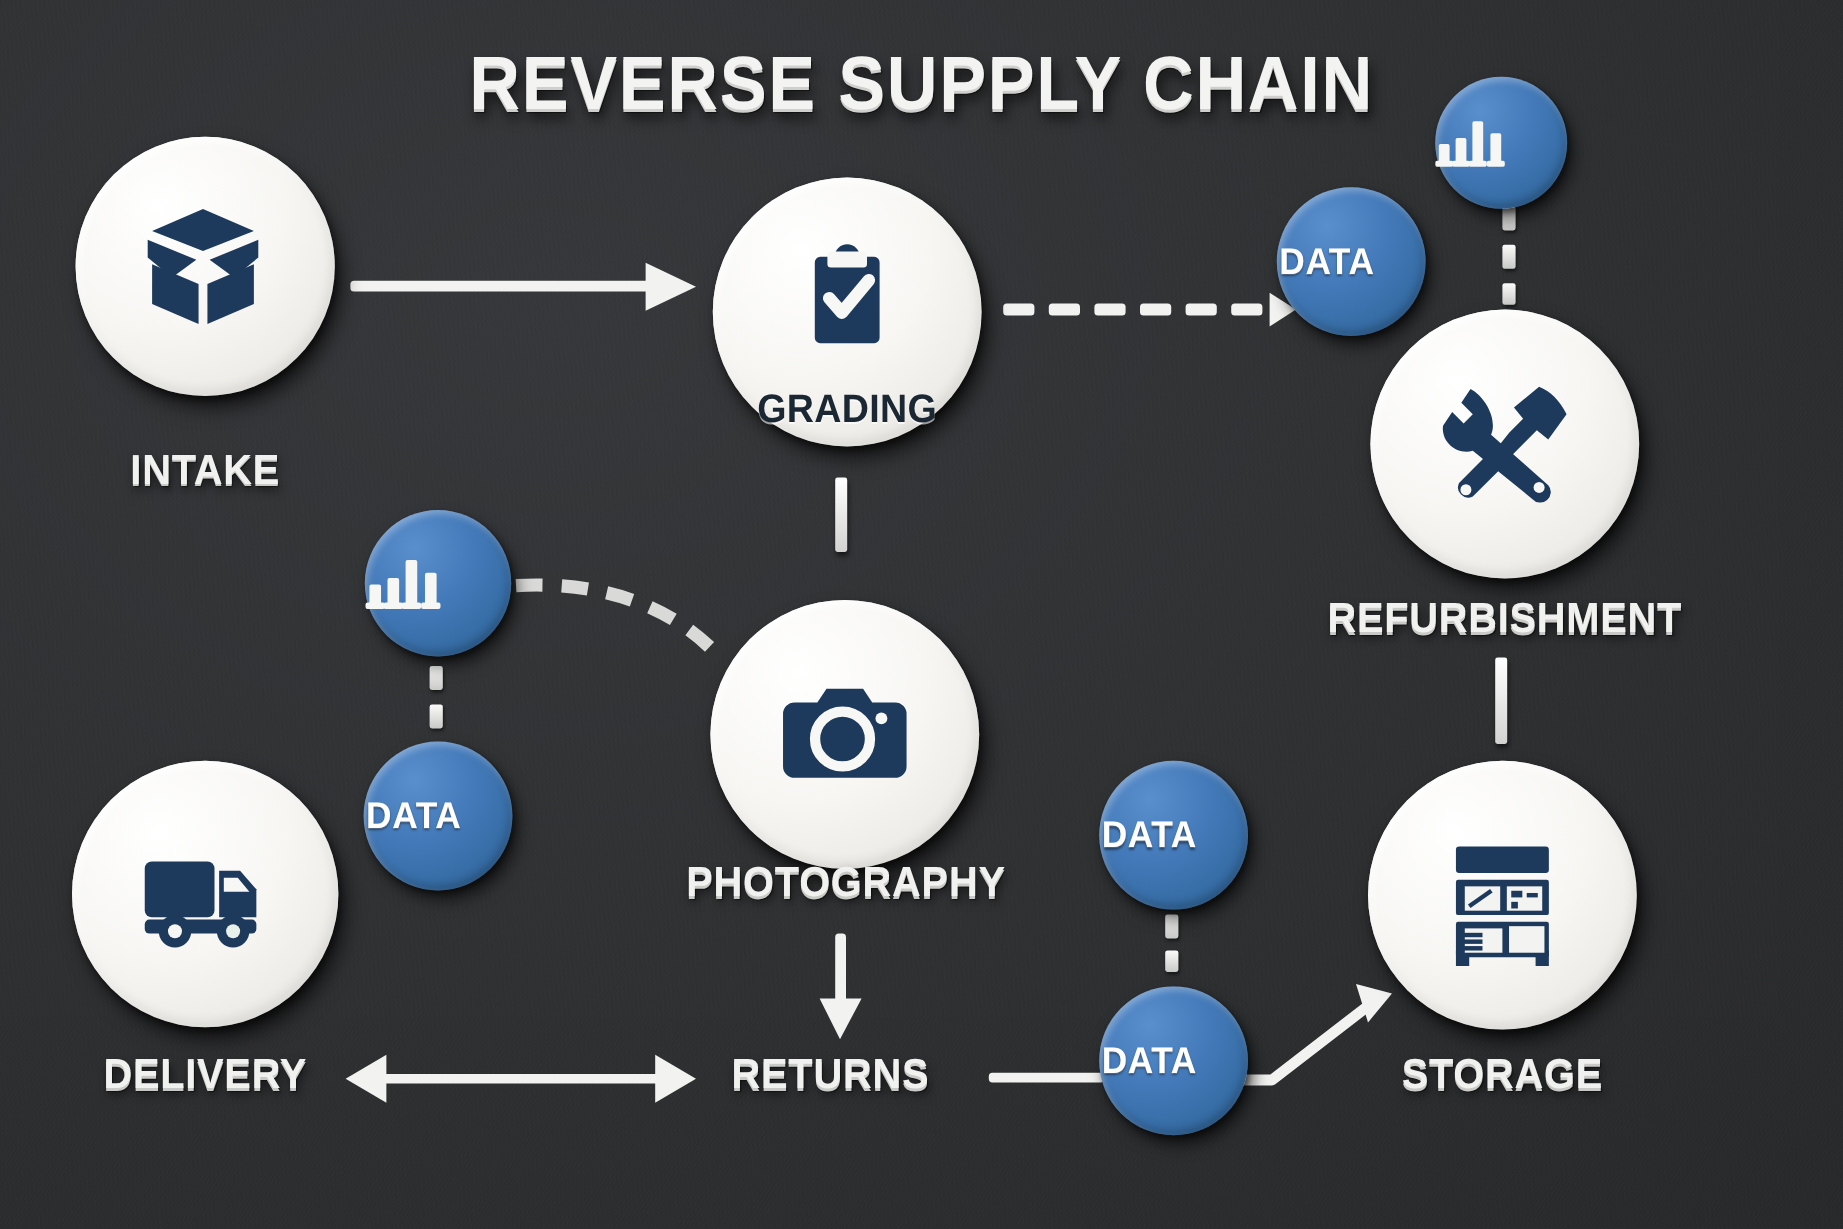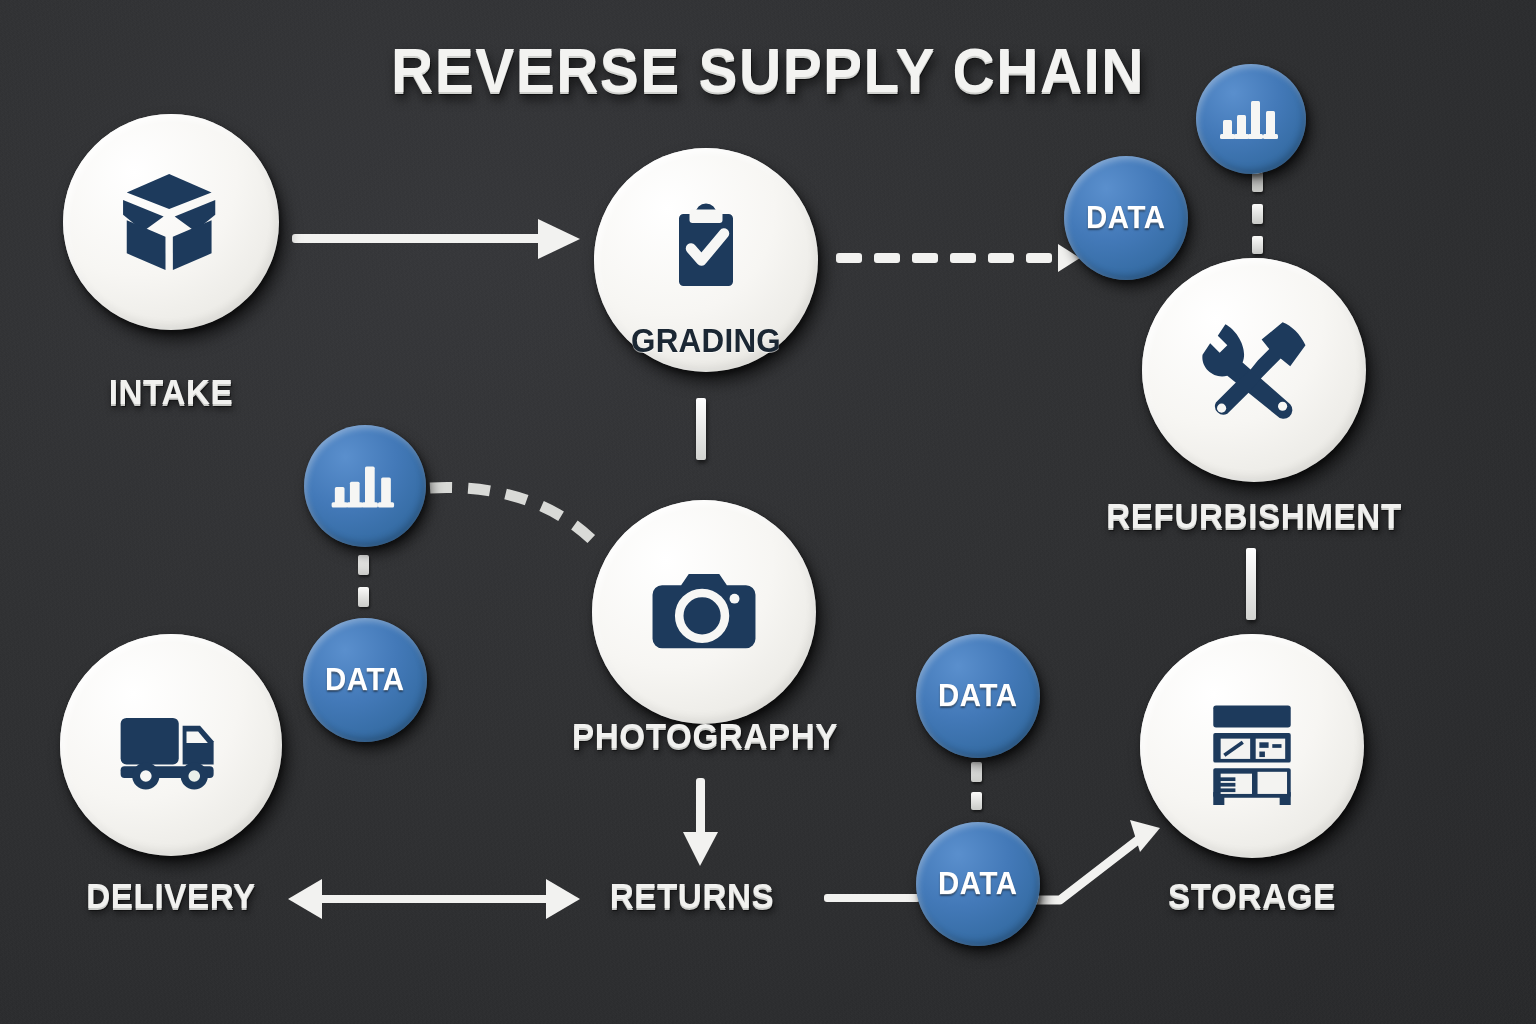--- a/index.html
+++ b/index.html
@@ -72,21 +72,21 @@
 
   
   .badge{
     position:absolute;border-radius:50%;
     background:radial-gradient(circle at 34% 26%, #5a8fcd 0%, #4379b8 42%, #32699f 82%, #2a5c8e 100%);
     box-shadow:
       5px 8px 13px rgba(0,0,0,.6),
       2px 3px 4px rgba(0,0,0,.4),
       inset 2px 3px 6px rgba(255,255,255,.33),
       inset -2px -4px 7px rgba(0,0,0,.22);
-    display:flex;align-items:center;justify-content:center;
+    display:flex;align-items:center;
   }
   .badge .btxt{
     font-weight:bold;font-size:31px;letter-spacing:.5px;color:#ffffff;
     transform:scaleX(.95);
     text-shadow:0 2px 2px rgba(0,0,0,.45),0 1px 0 rgba(255,255,255,.35);
   }
   .badge svg{display:block;}
 
   
   .conn{position:absolute;pointer-events:none;}

